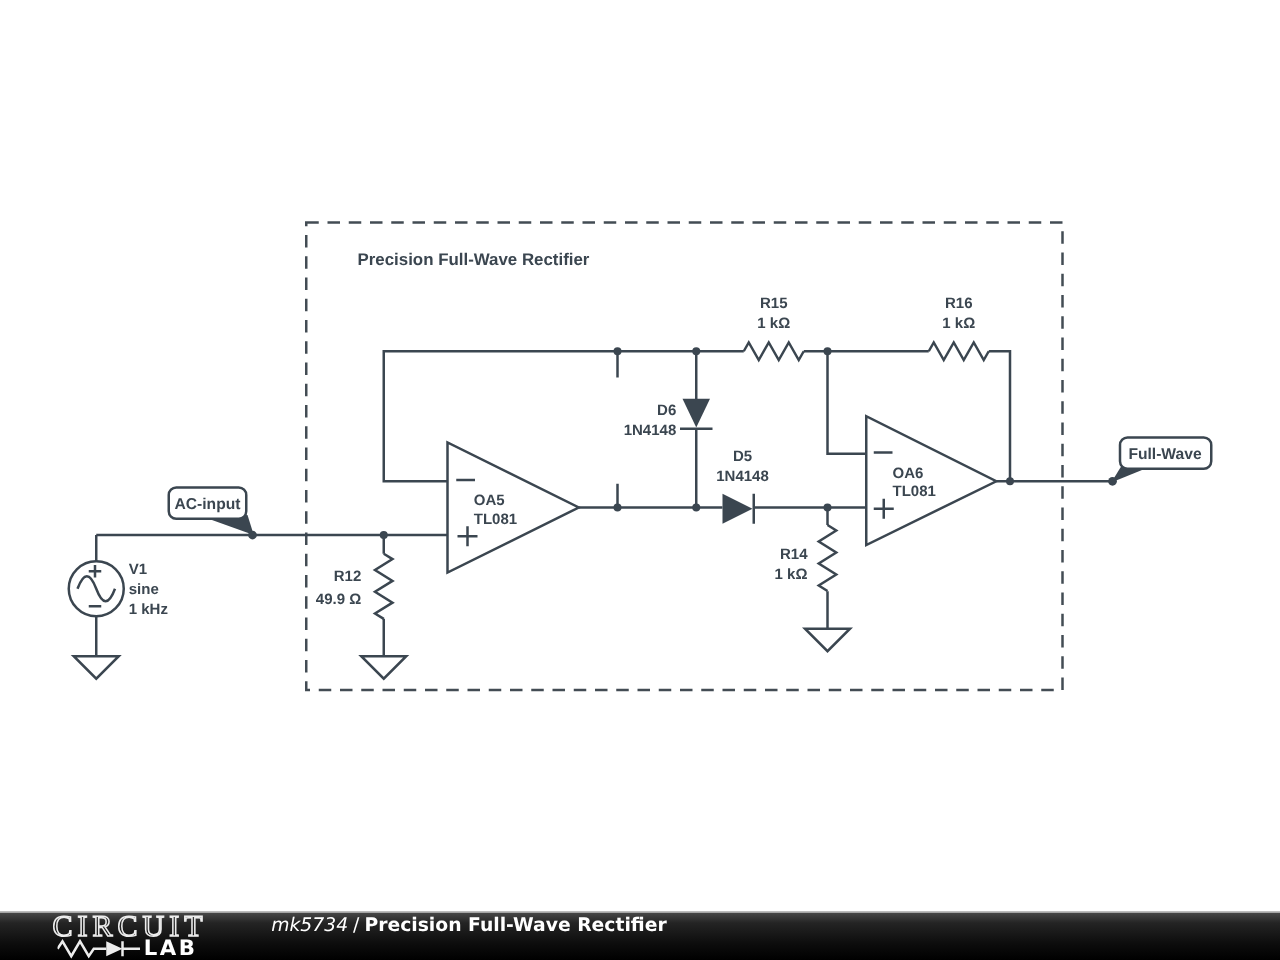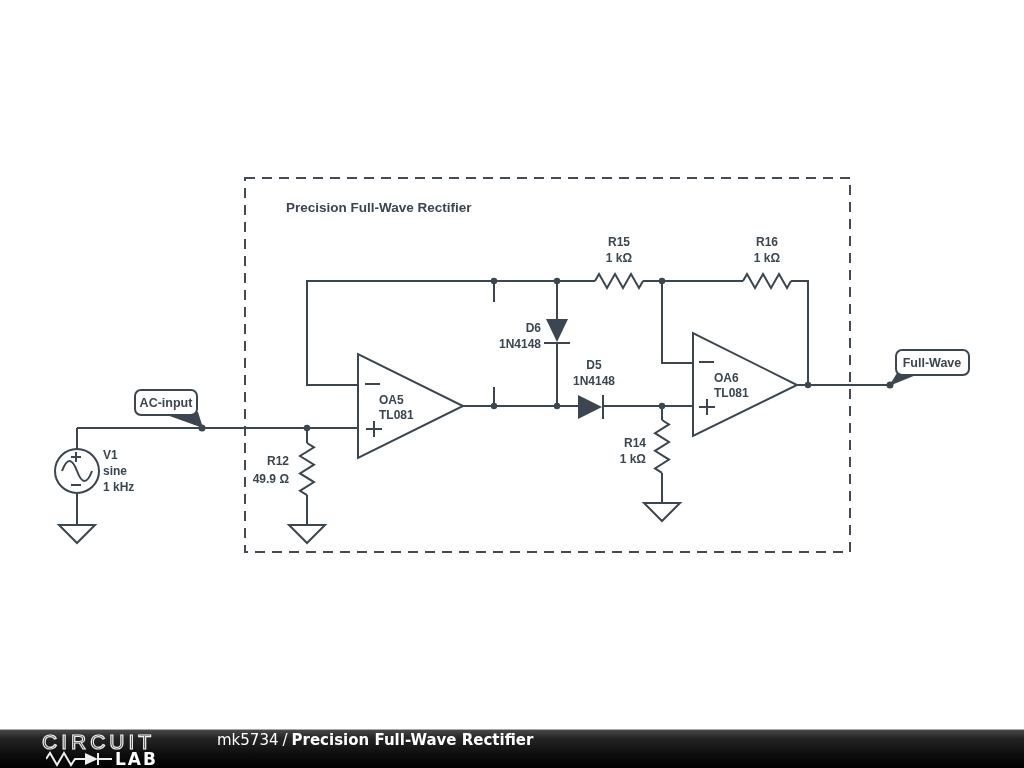--- a/index.html
+++ b/index.html
@@ -19,29 +19,29 @@
   .title-text { font-size:13.5px; }
   .flagbox { stroke:#3b4650; stroke-width:2; fill:#fff; }
   .flagtext { font-size:12.5px; }
 
   
   .footer { position:absolute; left:0; top:729px; width:1024px; height:39px;
             background:linear-gradient(180deg,#484848 0%,#242424 22%,#0d0d0d 65%,#000 100%);
             border-top:1px solid #a8a8a8; color:#fff;
             font-family:"DejaVu Sans", sans-serif; }
   .cl-logo { position:absolute; left:42px; top:2px; }
-  .cl-word { font-size:21px; letter-spacing:4px; line-height:20px; color:transparent;
-             -webkit-text-stroke:1.2px #ededed; font-family:Liberation Sans, sans-serif; }
+  .cl-word { font-size:24px; letter-spacing:4px; line-height:20px; color:transparent;
+             -webkit-text-stroke:1.2px #ededed; font-family:Liberation Serif, serif; }
   @supports not (-webkit-text-stroke: 1px #fff) { .cl-word { color:#ededed; } }
   .cl-row  { display:flex; align-items:center; margin-top:-3px; margin-left:4px; }
   .cl-lab  { font-size:17px; font-weight:bold; letter-spacing:2px; color:#fff; margin-left:-5px; }
   .lwire   { stroke:#ededed; stroke-width:2; fill:none; }
   .lfill   { fill:#ededed; stroke:none; }
   .meta    { position:absolute; left:217px; top:1px; font-size:15px; line-height:19px; color:#fff; }
-  .m-id    { }
+  .m-id    { font-style:italic; }
   .m-sep   { margin:0 4px; }
   .m-title { font-weight:bold; }
   .meta-url{ color:#fff; }
 </style>
 </head>
 <body>
 
 <div class="screen">
 
   <svg class="canvas" width="1024" height="729" viewBox="0 0 1024 729">

